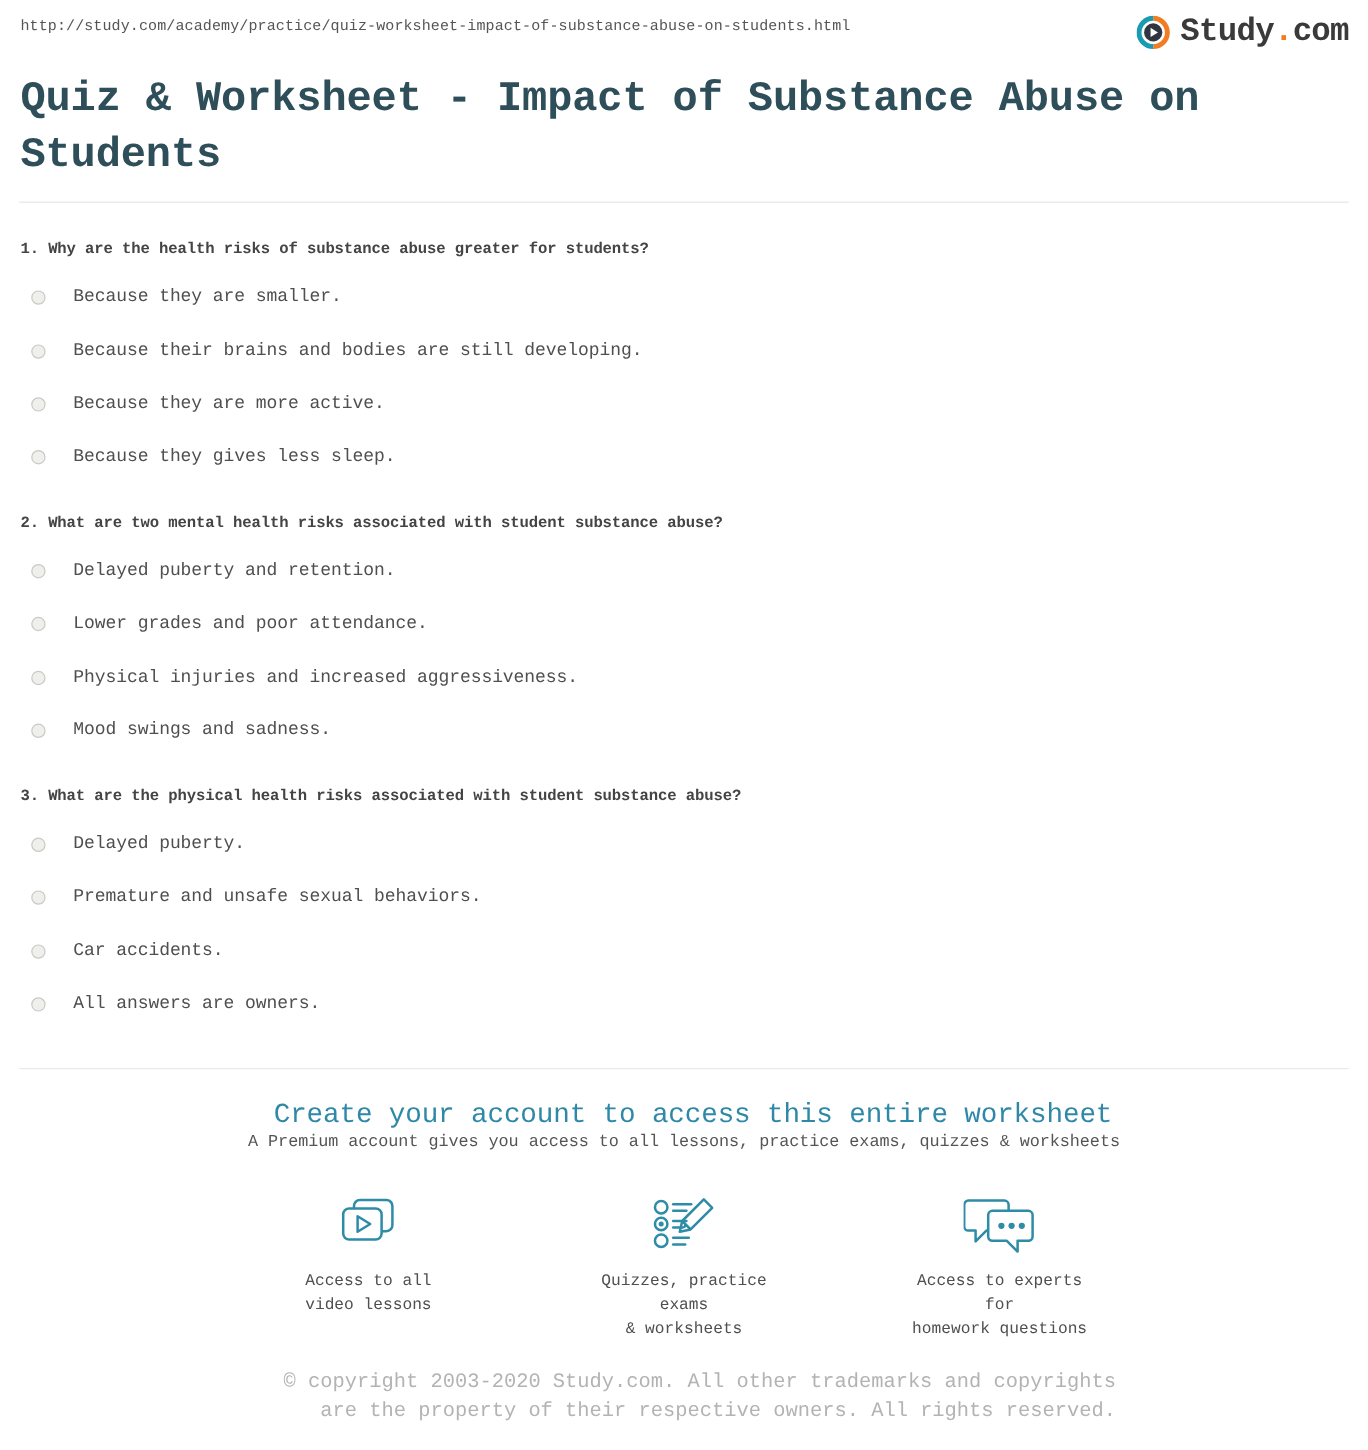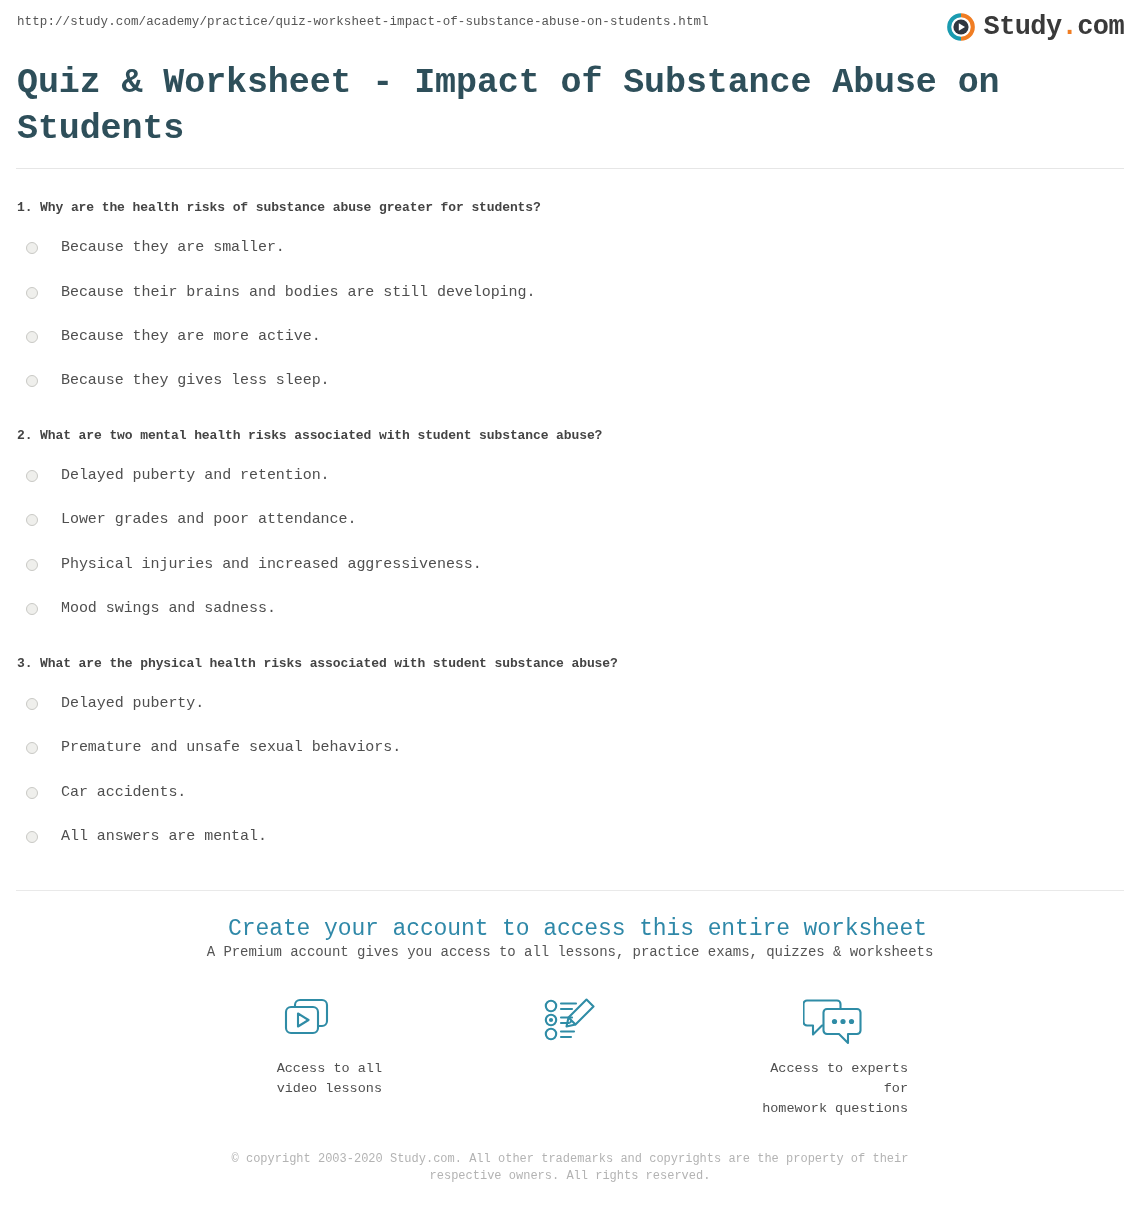--- a/index.html
+++ b/index.html
@@ -134,39 +134,39 @@
   }
 
   .features {
     display: flex;
     justify-content: center;
     gap: 113px;
     margin-top: 33px;
   }
   .feature {
     width: 150px;
-    text-align: right;
+    text-align: center;
   }
   .feature-icon {
     height: 54px;
     display: flex;
     align-items: center;
     justify-content: center;
   }
   .feature-label {
     margin-top: 12px;
     font-size: 13.5px;
     color: #4f4f4f;
     line-height: 1.5;
   }
 
   .copyright {
-    margin-top: 31px;
-    text-align: center;
-    font-size: 12px;
+    margin-top: 21px;
+    text-align: right;
+    font-size: 17px;
     color: #b3b3b3;
     line-height: 1.45;
     padding: 0 210px;
   }
 </style>
 </head>
 <body>
 
 <div class="page">
 
@@ -248,21 +248,21 @@
         <div class="option">
           <span class="radio"></span>
           <span class="opt-label">Premature and unsafe sexual behaviors.</span>
         </div>
         <div class="option">
           <span class="radio"></span>
           <span class="opt-label">Car accidents.</span>
         </div>
         <div class="option">
           <span class="radio"></span>
-          <span class="opt-label">All answers are mental.</span>
+          <span class="opt-label">All answers are owners.</span>
         </div>
       </div>
     </div>
 
   </div>
 
   <div class="footer-rule"></div>
 
   <div class="cta">
     <div class="cta-title">Create your account to access this entire worksheet</div>
@@ -299,20 +299,24 @@
               <line x1="19" y1="36.5" x2="32" y2="36.5"></line>
               <line x1="19" y1="42" x2="29" y2="42"></line>
             </g>
             <g fill="none" stroke="#2f8ca6" stroke-width="2.1" stroke-linejoin="round">
               <path d="M44.5 4.5 L51.5 11.5 L33.5 29.5 L26.5 22.5 Z"></path>
               <path d="M26.5 22.5 L24.5 31.5 L33.5 29.5"></path>
               <line x1="29.5" y1="25.5" x2="28" y2="28"></line>
             </g>
           </svg>
         </div>
+        <div class="feature-label">
+          <span>Quizzes, practice exams</span><br>
+          <span>&amp; worksheets</span>
+        </div>
       </div>
 
       <div class="feature">
         <div class="feature-icon">
           <svg width="60" height="52" viewBox="0 0 60 52">
             <path d="M4 6.5 h30 a3.5 3.5 0 0 1 3.5 3.5 v18 a3.5 3.5 0 0 1 -3.5 3.5 h-15
                      l-9 9 v-9 h-6 a3.5 3.5 0 0 1 -3.5 -3.5 v-18 a3.5 3.5 0 0 1 3.5 -3.5 z" fill="#ffffff" stroke="#2f8ca6" stroke-width="2.1" stroke-linejoin="round"></path>
             <path d="M24 15 h30 a3.5 3.5 0 0 1 3.5 3.5 v18 a3.5 3.5 0 0 1 -3.5 3.5 h-9
                      v9 l-9 -9 h-12 a3.5 3.5 0 0 1 -3.5 -3.5 v-18 a3.5 3.5 0 0 1 3.5 -3.5 z" fill="#ffffff" stroke="#2f8ca6" stroke-width="2.1" stroke-linejoin="round"></path>
             <circle cx="31.5" cy="27.5" r="2.6" fill="#2f8ca6"></circle>

